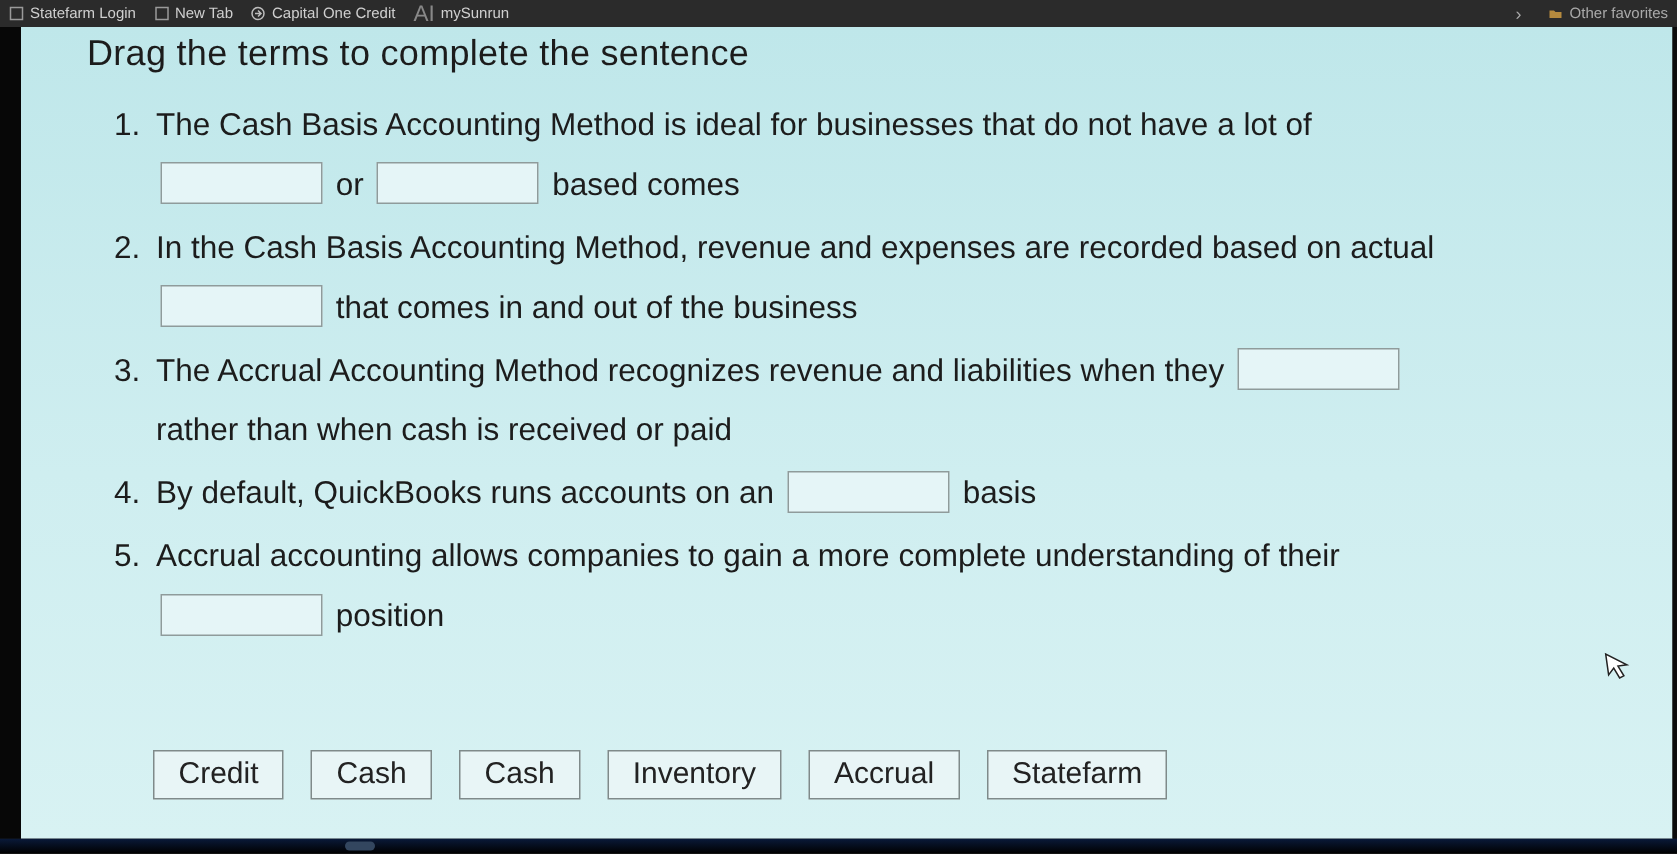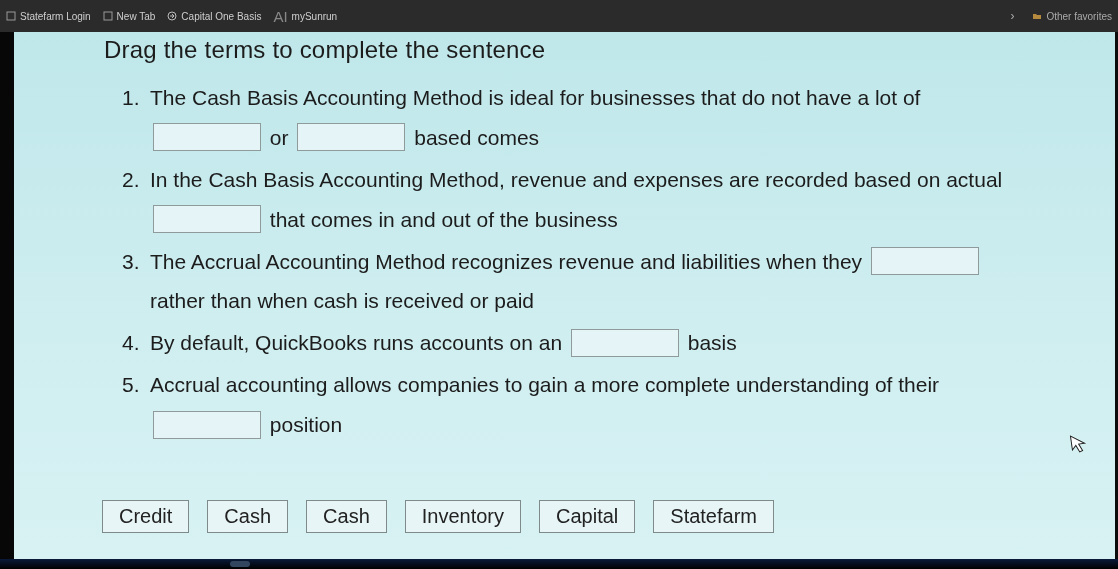--- a/index.html
+++ b/index.html
@@ -1,39 +1,39 @@
 <!DOCTYPE html>
 <html><head>
   <meta charset="utf-8">
   <style>
     * { box-sizing: border-box; margin: 0; padding: 0; }
     html, body { width: 1118px; height: 569px; overflow: hidden; font-family: "Segoe UI", Arial, sans-serif; }
     body { background: #1a1a1a; display: flex; flex-direction: column; }
     
     .browser-top {
-      height: 32px;
+      height: 18px;
       background: #2b2b2b;
       display: flex;
       align-items: center;
       justify-content: flex-end;
       gap: 12px;
       padding: 0 6px;
       font-size: 10px;
       color: #cfcfcf;
     }
     .browser-top .bm { display: inline-flex; align-items: center; gap: 4px; white-space: nowrap; }
     .browser-top .chev { margin-left: auto; margin-right: 6px; color:#aaa; font-size:12px;}
     .browser-top .fav { color:#aaa; }
     .ico-box { width:10px; height:10px; display:inline-block; }
     
     .viewport {
       flex: 1;
       background: linear-gradient(180deg, #bfe7ea 0%, #cfeef0 55%, #d8f2f3 100%);
       position: relative;
-      padding: 4px 22px 10px 90px;
+      padding: 4px 22px 10px 44px;
       border-left: 14px solid #070707;
       border-right: 3px solid #0c0c0c;
     }
     
     .heading {
       font-size: 24px;
       color: #1c1c1c;
       font-weight: 400;
       margin-bottom: 14px;
       letter-spacing: .2px;
@@ -113,21 +113,21 @@
     <svg class="ico-box" viewBox="0 0 10 10">
         <rect x="1" y="1" width="8" height="8" fill="none" stroke="#9a9a9a" stroke-width="1"></rect>
       </svg>
     <span>New Tab</span>
   </span>
   <span class="bm">
     <svg class="ico-box" viewBox="0 0 10 10">
         <circle cx="5" cy="5" r="4" fill="none" stroke="#bcbcbc" stroke-width="1"></circle>
         <path d="M3 5 L7 5 M5 3 L7 5 L5 7" fill="none" stroke="#bcbcbc" stroke-width="1"></path>
       </svg>
-    <span>Capital One Basis</span>
+    <span>Capital One Credit</span>
   </span>
   <span class="bm">
     <span style="font-size:15px;color:#888;">AI</span>
     <span>mySunrun</span>
   </span>
   <span class="chev">›</span>
   <span class="bm fav">
     <svg class="ico-box" viewBox="0 0 10 10">
         <path d="M1 3 L4 3 L5 4 L9 4 L9 8 L1 8 Z" fill="#b58a3e"></path>
       </svg>
@@ -171,21 +171,21 @@
       <span class="blank"></span>
       <span>position</span>
     </li>
   </ol>
 
   <div class="term-bank">
     <div class="term">Credit</div>
     <div class="term">Cash</div>
     <div class="term">Cash</div>
     <div class="term">Inventory</div>
-    <div class="term">Capital</div>
+    <div class="term">Accrual</div>
     <div class="term">Statefarm</div>
   </div>
 
   <div class="cursor">
     <svg width="16" height="20" viewBox="0 0 16 20">
         <path d="M1 1 L1 15 L5 11 L8 18 L11 17 L8 10 L14 10 Z" fill="#fff" stroke="#222" stroke-width="1"></path>
       </svg>
   </div>
 </div>
 

